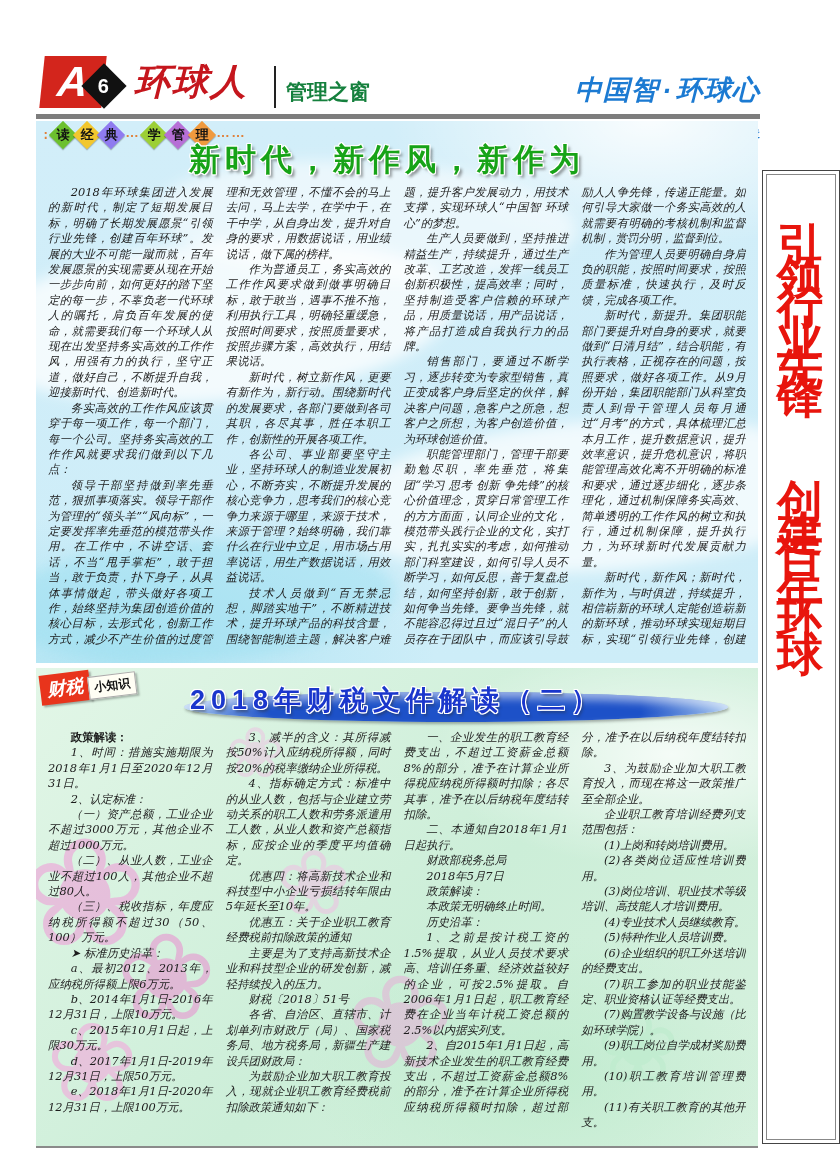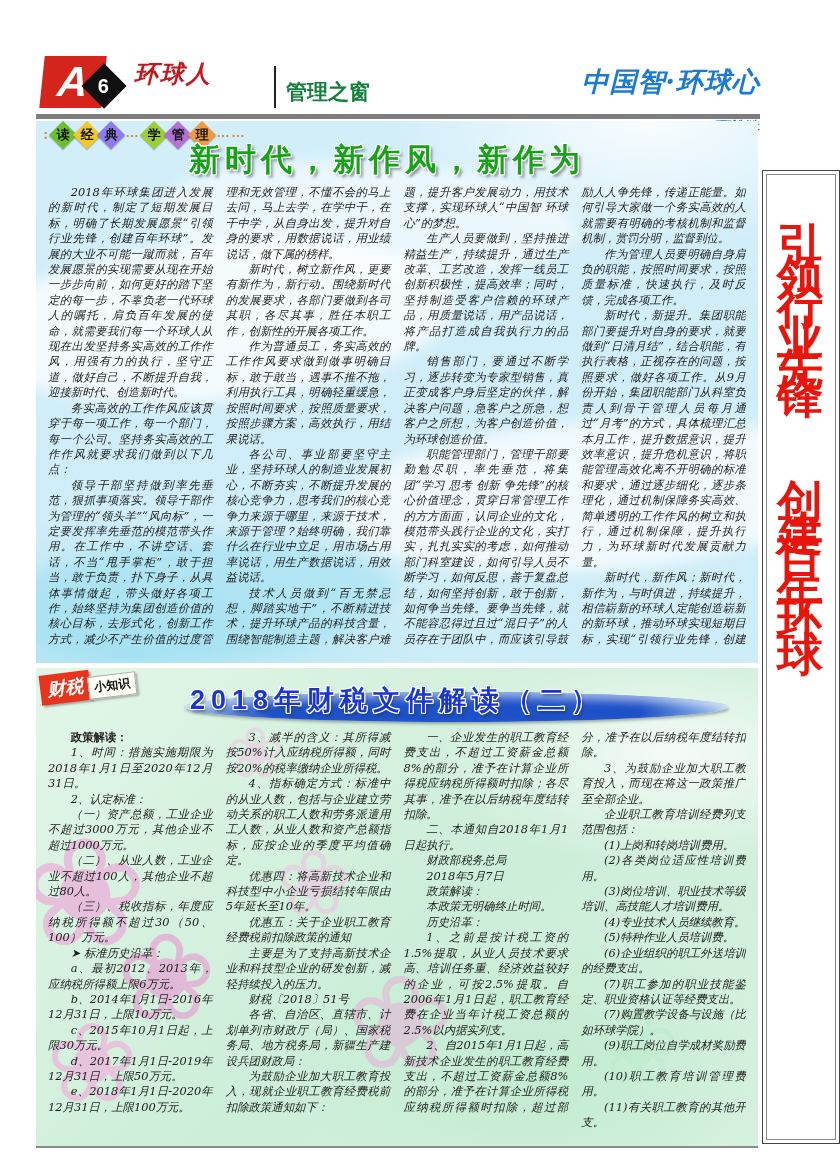--- a/index.html
+++ b/index.html
@@ -7,25 +7,25 @@
         font-family:"DejaVu Serif","Liberation Serif",serif;}
   
   .hdr{position:absolute;left:36px;top:56px;width:724px;height:58px;}
   .a6{position:absolute;left:6px;top:0;width:84px;height:54px;}
   .a6-red{position:absolute;left:0;top:0;width:62px;height:52px;background:#d3251c;
           transform:skewX(-6deg);display:flex;align-items:center;justify-content:center;}
   .a6-red span{color:#fff;font:italic 900 42px "Liberation Sans",sans-serif;}
   .a6-dia{position:absolute;left:46px;top:14px;width:32px;height:32px;background:#111;
           transform:rotate(45deg);display:flex;align-items:center;justify-content:center;}
   .a6-dia span{transform:rotate(-45deg);color:#fff;font:700 20px "Liberation Sans",sans-serif;}
-  .masthead{position:absolute;left:98px;top:2px;font-size:24px;font-weight:900;
+  .masthead{position:absolute;left:98px;top:2px;font-size:36px;font-weight:900;
             font-style:italic;color:#c5161d;letter-spacing:2px;}
   .hdr-div{position:absolute;left:238px;top:10px;width:2px;height:42px;background:#222;}
   .section{position:absolute;left:250px;top:22px;font:700 21px "Liberation Sans",sans-serif;color:#15803d;}
-  .slogan-wrap{position:absolute;right:0;top:8px;text-align:right;}
+  .slogan-wrap{position:absolute;right:0;top:16px;text-align:right;font-family:Liberation Mono, monospace;}
   .slogan{font-size:27px;font-weight:900;font-style:italic;color:#1b7ad2;letter-spacing:1px;}
   .slogan-sub{font-size:11px;font-weight:700;color:#1b7ad2;margin-top:18px;}
   .rule{position:absolute;left:36px;top:114px;width:724px;height:5px;background:#7d7d7d;}
   
   .top-panel{position:absolute;left:36px;top:121px;width:722px;height:542px;overflow:hidden;
     background:
       radial-gradient(60% 40% at 85% 0%,rgba(255,255,255,.85),rgba(255,255,255,0) 60%),
       radial-gradient(70% 45% at 12% 100%,rgba(150,220,238,.55),rgba(150,220,238,0) 62%),
       linear-gradient(#d2eef9,#cdedf8);}
   .wave{position:absolute;border-radius:50%;filter:blur(7px);}
@@ -133,22 +133,22 @@
           <i>理</i>
         </span>
       <span class="dots">⋯⋯</span>
     </div>
 
     <h1 class="title-green">新时代，新作风，新作为</h1>
     <div class="cols cols-top">
         <p>2018年环球集团进入发展的新时代，制定了短期发展目标，明确了长期发展愿景“引领行业先锋，创建百年环球”。发展的大业不可能一蹴而就，百年发展愿景的实现需要从现在开始一步步向前，如何更好的踏下坚定的每一步，不辜负老一代环球人的嘱托，肩负百年发展的使命，就需要我们每一个环球人从现在出发坚持务实高效的工作作风，用强有力的执行，坚守正道，做好自己，不断提升自我，迎接新时代、创造新时代。</p>
         <p>务实高效的工作作风应该贯穿于每一项工作，每一个部门，每一个公司。坚持务实高效的工作作风就要求我们做到以下几点：</p>
         <p>领导干部坚持做到率先垂范，狠抓事项落实。领导干部作为管理的“领头羊”“风向标”，一定要发挥率先垂范的模范带头作用。在工作中，不讲空话、套话，不当“甩手掌柜”，敢于担当，敢于负责，扑下身子，从具体事情做起，带头做好各项工作，始终坚持为集团创造价值的核心目标，去形式化，创新工作方式，减少不产生价值的过度管理和无效管理，不懂不会的马上去问，马上去学，在学中干，在干中学，从自身出发，提升对自身的要求，用数据说话，用业绩说话，做下属的榜样。</p>
+        <p>作为普通员工，务实高效的工作作风要求做到做事明确目标，敢于敢当，遇事不推不拖，利用执行工具，明确轻重缓急，按照时间要求，按照质量要求，按照步骤方案，高效执行，用结果说话。</p>
         <p>新时代，树立新作风，更要有新作为，新行动。围绕新时代的发展要求，各部门要做到各司其职，各尽其事，胜任本职工作，创新性的开展各项工作。</p>
-        <p>作为普通员工，务实高效的工作作风要求做到做事明确目标，敢于敢当，遇事不推不拖，利用执行工具，明确轻重缓急，按照时间要求，按照质量要求，按照步骤方案，高效执行，用结果说话。</p>
         <p>各公司、事业部要坚守主业，坚持环球人的制造业发展初心，不断夯实，不断提升发展的核心竞争力，思考我们的核心竞争力来源于哪里，来源于技术，来源于管理？始终明确，我们靠什么在行业中立足，用市场占用率说话，用生产数据说话，用效益说话。</p>
         <p>技术人员做到“百无禁忌想，脚踏实地干”，不断精进技术，提升环球产品的科技含量，围绕智能制造主题，解决客户难题，提升客户发展动力，用技术支撑，实现环球人“中国智 环球心”的梦想。</p>
         <p>生产人员要做到，坚持推进精益生产，持续提升，通过生产改革、工艺改造，发挥一线员工创新积极性，提高效率；同时，坚持制造受客户信赖的环球产品，用质量说话，用产品说话，将产品打造成自我执行力的品牌。</p>
         <p>销售部门，要通过不断学习，逐步转变为专家型销售，真正变成客户身后坚定的伙伴，解决客户问题，急客户之所急，想客户之所想，为客户创造价值，为环球创造价值。</p>
         <p>职能管理部门，管理干部要勤勉尽职，率先垂范，将集团“学习 思考 创新 争先锋”的核心价值理念，贯穿日常管理工作的方方面面，认同企业的文化，模范带头践行企业的文化，实打实，扎扎实实的考虑，如何推动部门科室建设，如何引导人员不断学习，如何反思，善于复盘总结，如何坚持创新，敢于创新，如何争当先锋。要争当先锋，就不能容忍得过且过“混日子”的人员存在于团队中，而应该引导鼓励人人争先锋，传递正能量。如何引导大家做一个务实高效的人就需要有明确的考核机制和监督机制，赏罚分明，监督到位。</p>
         <p>作为管理人员要明确自身肩负的职能，按照时间要求，按照质量标准，快速执行，及时反馈，完成各项工作。</p>
         <p>新时代，新提升。集团职能部门要提升对自身的要求，就要做到“日清月结”，结合职能，有执行表格，正视存在的问题，按照要求，做好各项工作。从9月份开始，集团职能部门从科室负责人到骨干管理人员每月通过“月考”的方式，具体梳理汇总本月工作，提升数据意识，提升效率意识，提升危机意识，将职能管理高效化离不开明确的标准和要求，通过逐步细化，逐步条理化，通过机制保障务实高效、简单透明的工作作风的树立和执行，通过机制保障，提升执行力，为环球新时代发展贡献力量。</p>
         <p>新时代，新作风；新时代，新作为，与时俱进，持续提升，相信崭新的环球人定能创造崭新的新环球，推动环球实现短期目标，实现“引领行业先锋，创建百年环球”的美好愿景。启程，努力！</p>
       </div>
   </section>

